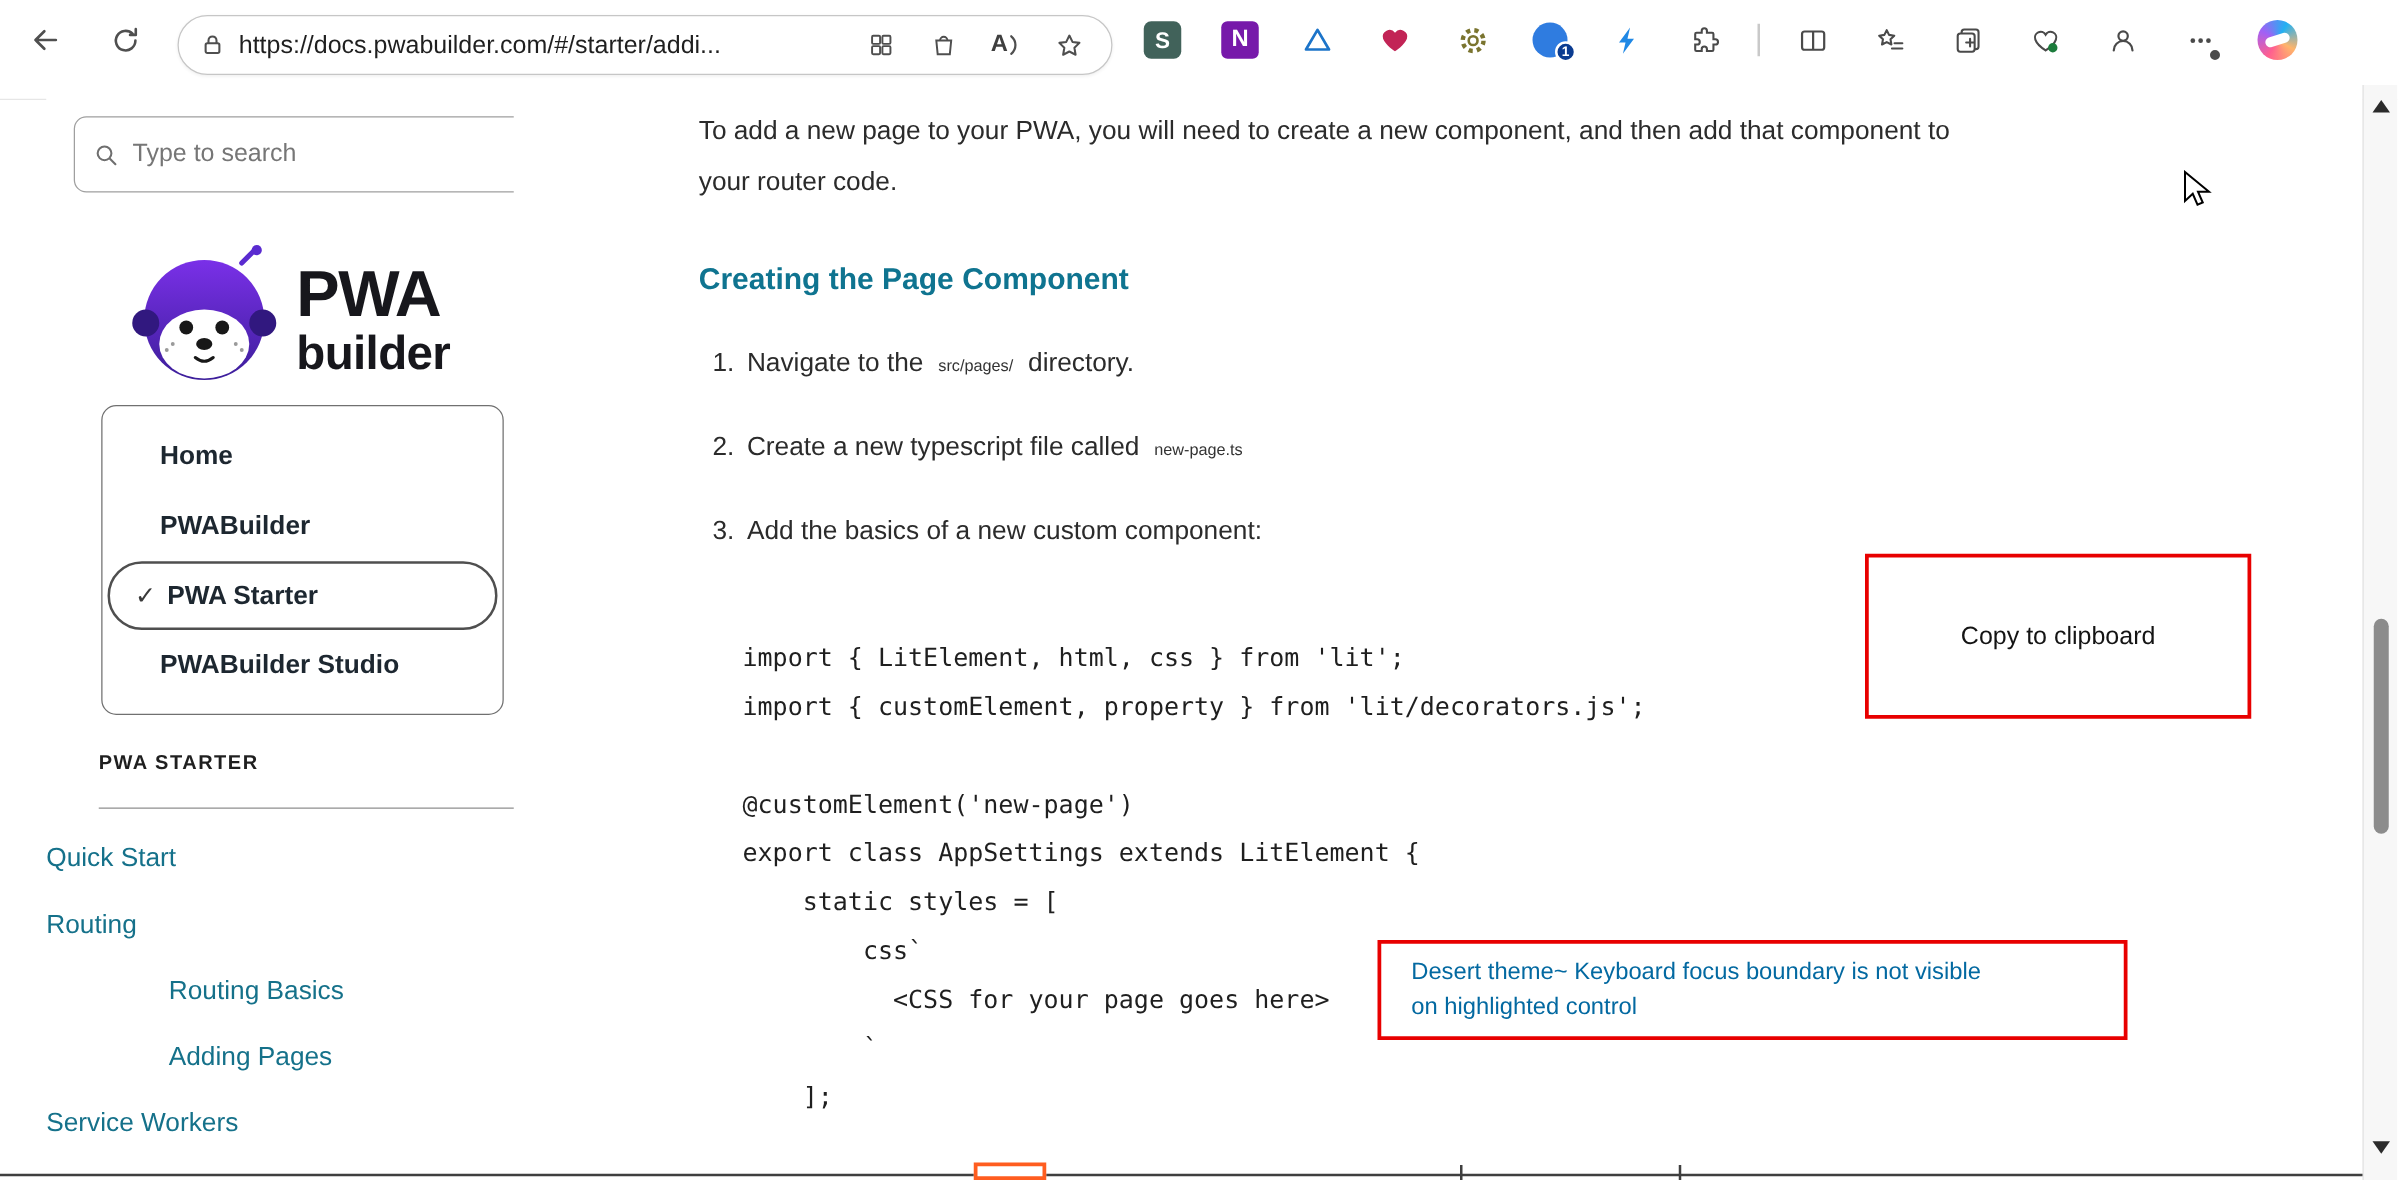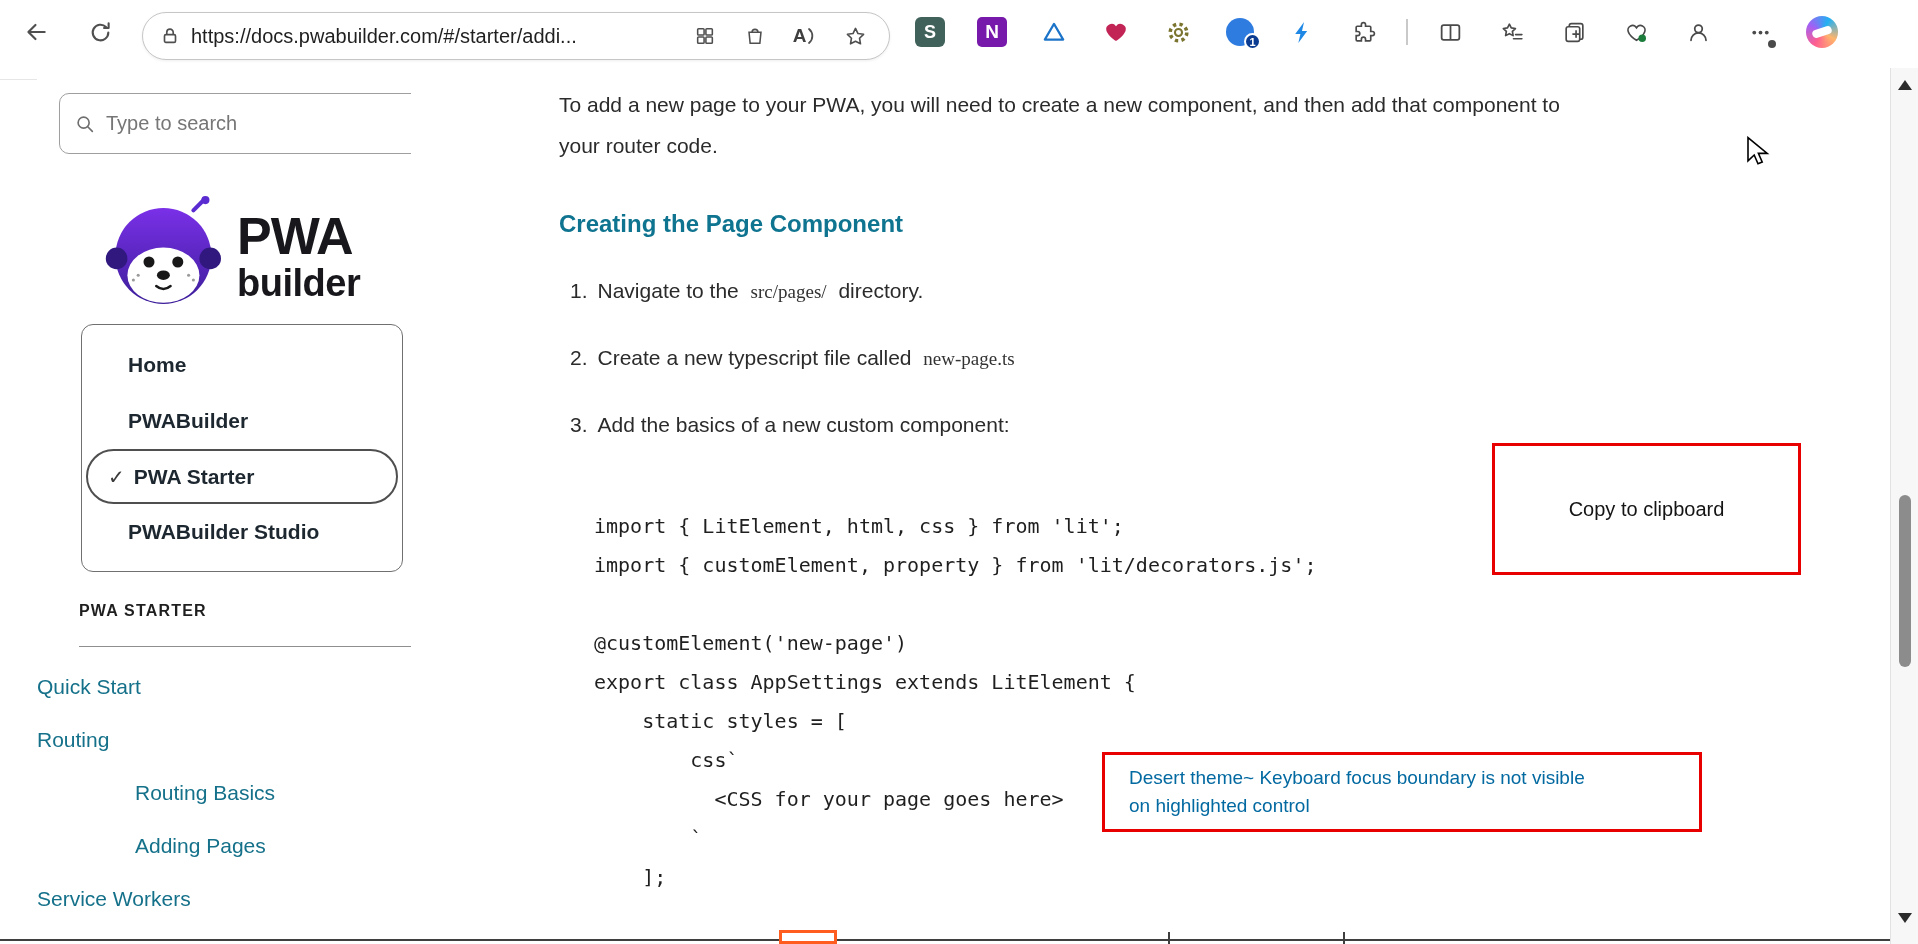--- a/index.html
+++ b/index.html
@@ -67,21 +67,21 @@
   .side-scrollbar { position: absolute; left: 399px; top: 592px; width: 6px; height: 263px; background: #2e6d92;
              border-radius: 3px; }
 
   
   .content { position: absolute; left: 411px; top: 68px; width: 1479px; height: 876px; background: #fff; }
   .intro { position: absolute; left: 148px; top: 16px; width: 1200px; font-size: 21px; line-height: 41px; color: #2b2b2b; }
   .h2 { position: absolute; left: 148px; top: 142px; font-size: 24px; font-weight: 700; color: #0f7490; }
   .steps { position: absolute; left: 159px; top: 202px; font-size: 21px; color: #2b2b2b; }
   .step { height: 41px; line-height: 41px; margin-bottom: 26px; white-space: nowrap; }
   .step .num { margin-right: 10px; }
-  .inline-code { font-family: Liberation Serif, serif; font-size: 19px; color: #333; padding: 0 6px; }
+  .inline-code { font-family: Liberation Sans, sans-serif; font-size: 13px; color: #333; padding: 0 6px; }
   .codeblock { position: absolute; left: 183px; top: 439px; font-family: "DejaVu Sans Mono", monospace;
                font-size: 20px; line-height: 39px; color: #1f1f1f; }
   .codeline { white-space: pre; min-height: 39px; }
   .copy-box { position: absolute; left: 1081px; top: 375px; width: 309px; height: 132px; border: 3px solid #e80000;
               background: #fff; display: flex; align-items: center; justify-content: center;
               font-size: 20px; color: #141414; }
   .annotation { position: absolute; left: 691px; top: 684px; width: 600px; height: 80px; border: 3px solid #e80000;
               background: #fff; padding: 9px 0 0 24px; font-size: 19px; line-height: 28px; color: #0369a1; }
 
   

